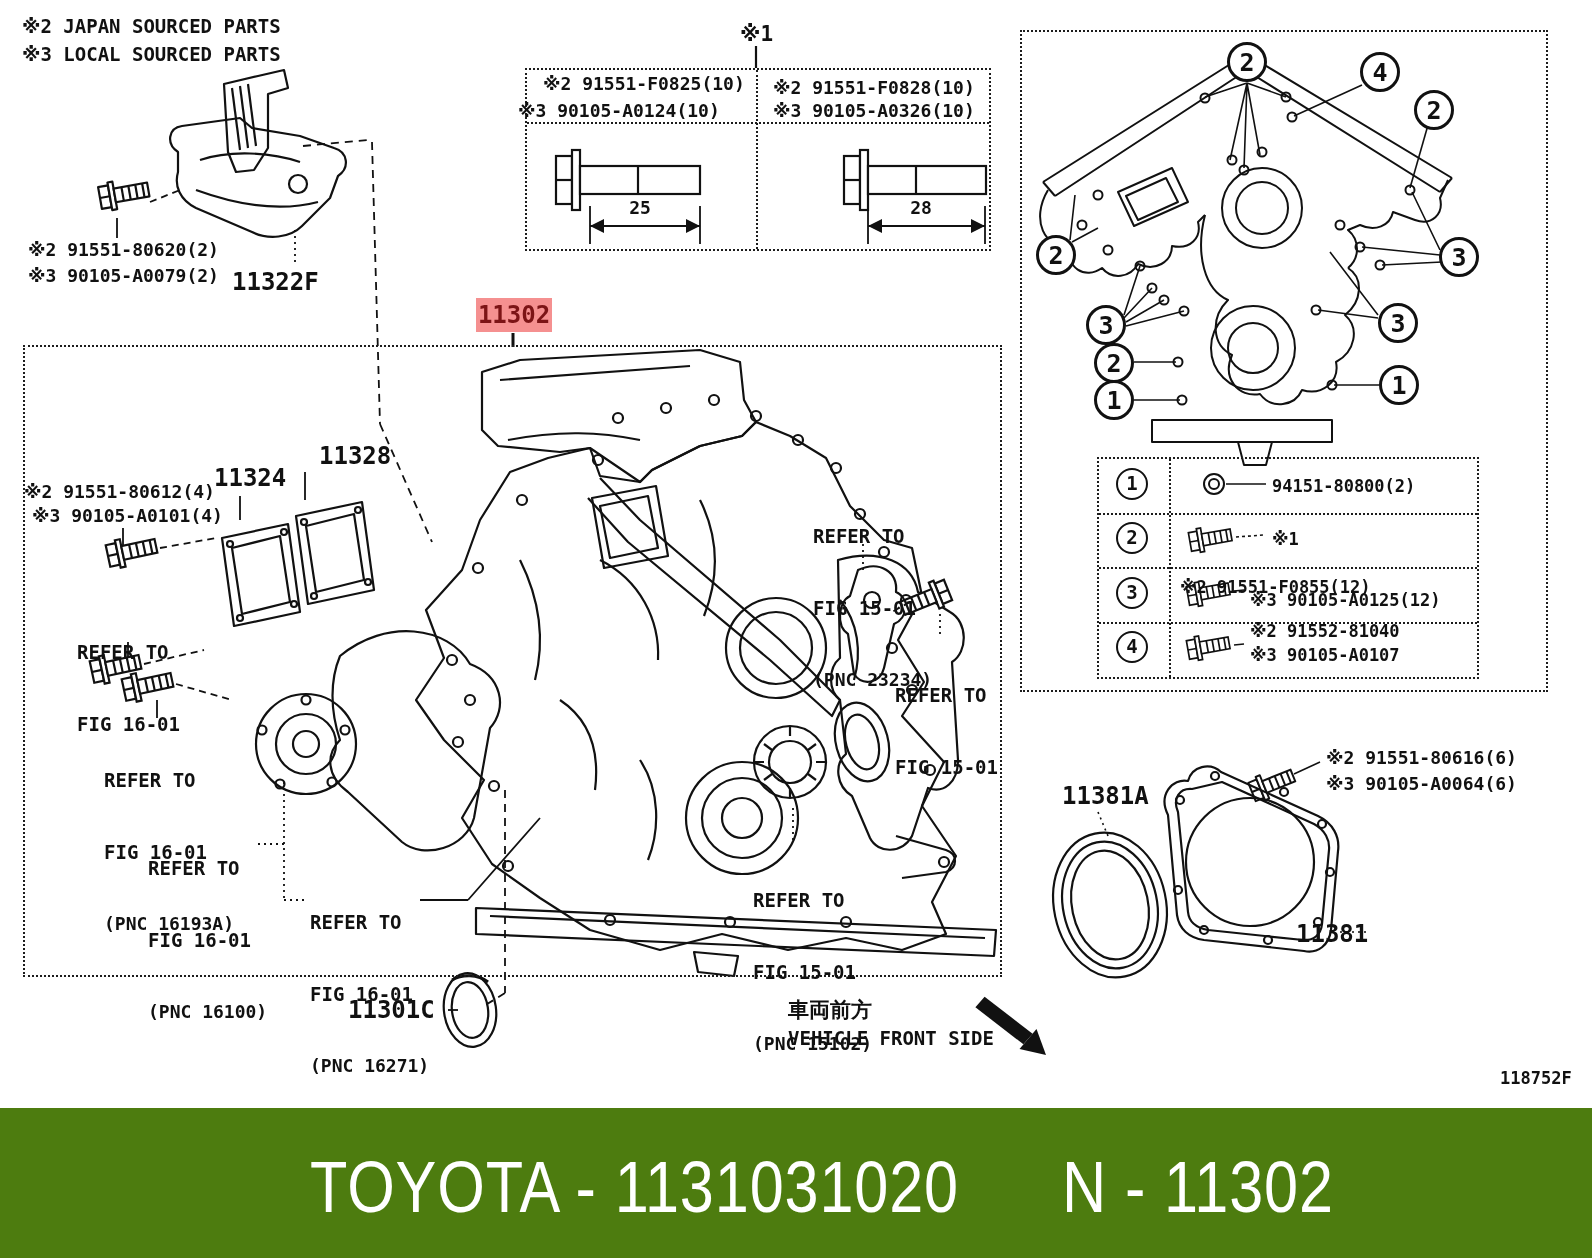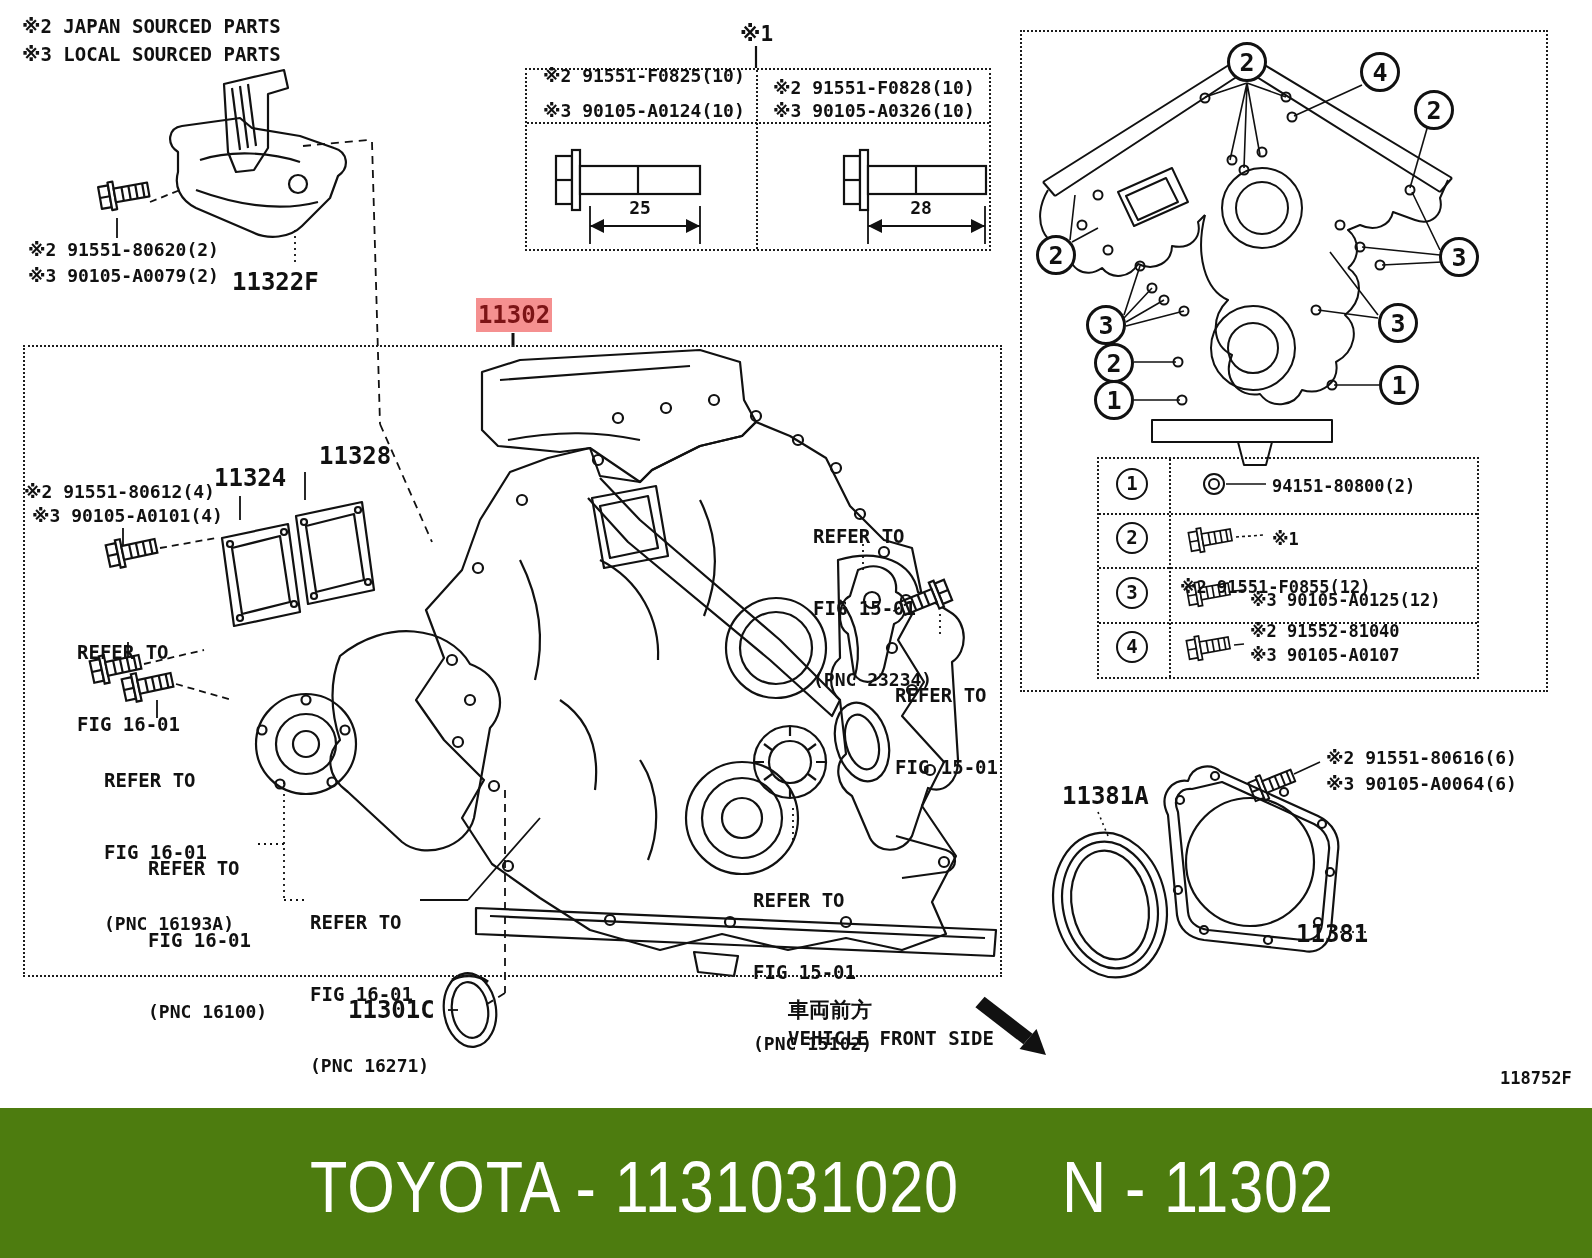--- a/index.html
+++ b/index.html
@@ -320,22 +320,22 @@
   </div>
 
   <div class="t s19" style="left:22px;top:14px;">※2 JAPAN SOURCED PARTS</div>
   <div class="t s19" style="left:22px;top:42px;">※3 LOCAL SOURCED PARTS</div>
 
   <div class="t" style="left:28px;top:238px;">※2 91551-80620(2)</div>
   <div class="t" style="left:28px;top:264px;">※3 90105-A0079(2)</div>
   <div class="pn" style="left:232px;top:268px;">11322F</div>
 
   <div class="t s21" style="left:740px;top:22px;">※1</div>
-  <div class="t" style="left:543px;top:64px;">※2 91551-F0825(10)</div>
-  <div class="t" style="left:543px;top:99px;">※3 90105-A0124(10)</div>
+  <div class="t" style="left:543px;top:72px;">※2 91551-F0825(10)</div>
+  <div class="t" style="left:518px;top:99px;">※3 90105-A0124(10)</div>
   <div class="t" style="left:612px;top:196px;width:56px;text-align:center;">25</div>
   <div class="t" style="left:773px;top:76px;">※2 91551-F0828(10)</div>
   <div class="t" style="left:773px;top:99px;">※3 90105-A0326(10)</div>
   <div class="t" style="left:893px;top:196px;width:56px;text-align:center;">28</div>
 
   <div id="hl">11302</div>
 
   <div class="pn" style="left:214px;top:464px;">11324</div>
   <div class="pn" style="left:279px;top:442px;margin-left:40px;">11328</div>
   <div class="t" style="left:24px;top:480px;">※2 91551-80612(4)</div>

